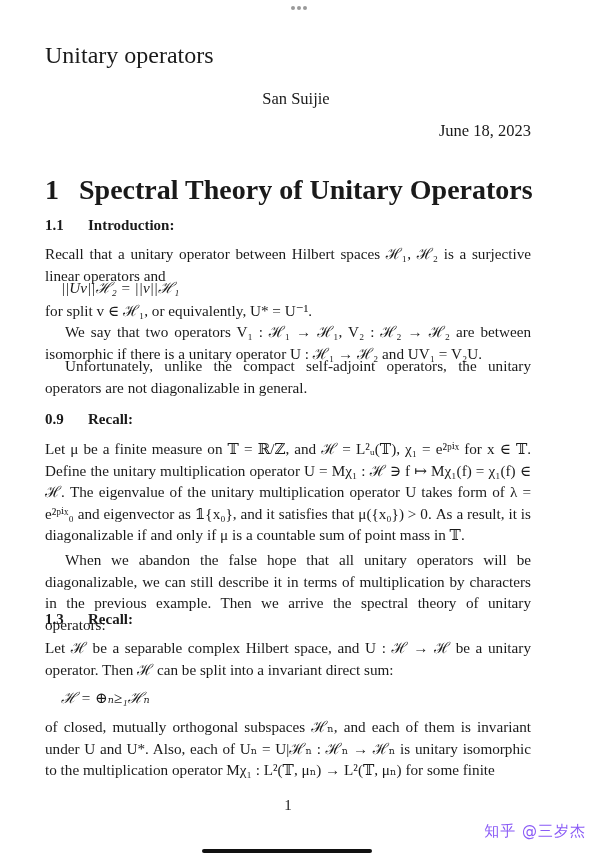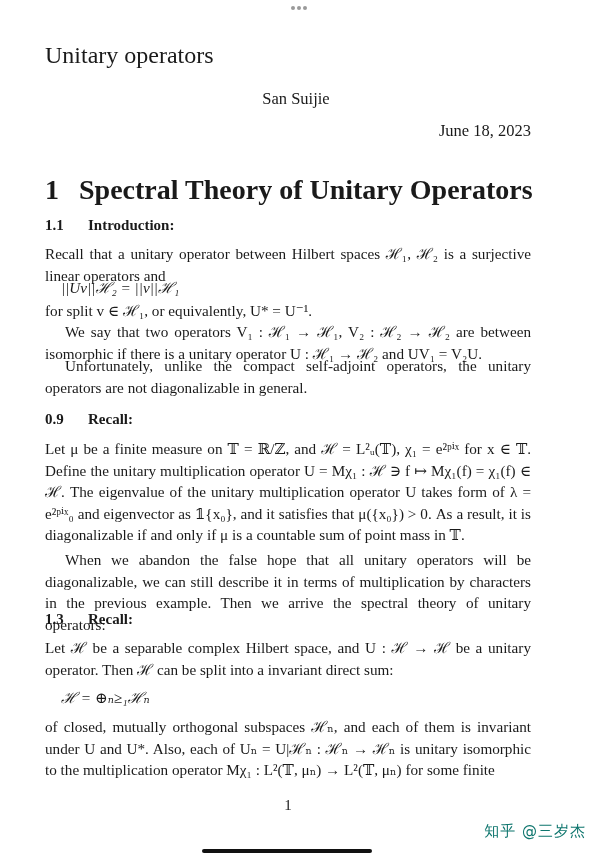--- a/index.html
+++ b/index.html
@@ -42,21 +42,21 @@
     .para {
       position: absolute; left: 0; width: 486px; text-align: justify;
     }
     .indent { text-indent: 20px; }
     .math { font-style: italic; }
     .eqn { position: absolute; left: 16px; width: 486px; }
     .pagenum {
       position: absolute; top: 795px; left: 0; width: 486px; text-align: center; font-size: 15px;
     }
     .watermark {
-      position: absolute; right: 14px; top: 822px; color: #0f766e;
+      position: absolute; right: 14px; top: 822px; color: #8b5cf6;
       font-family: "DejaVu Sans", sans-serif; font-size: 15px; letter-spacing: 1px;
     }
     .home-indicator {
       position: absolute; left: 202px; top: 849px; width: 170px; height: 4px;
       background: #111; border-radius: 3px;
     }
   </style>
 </head>
 <body>
 

